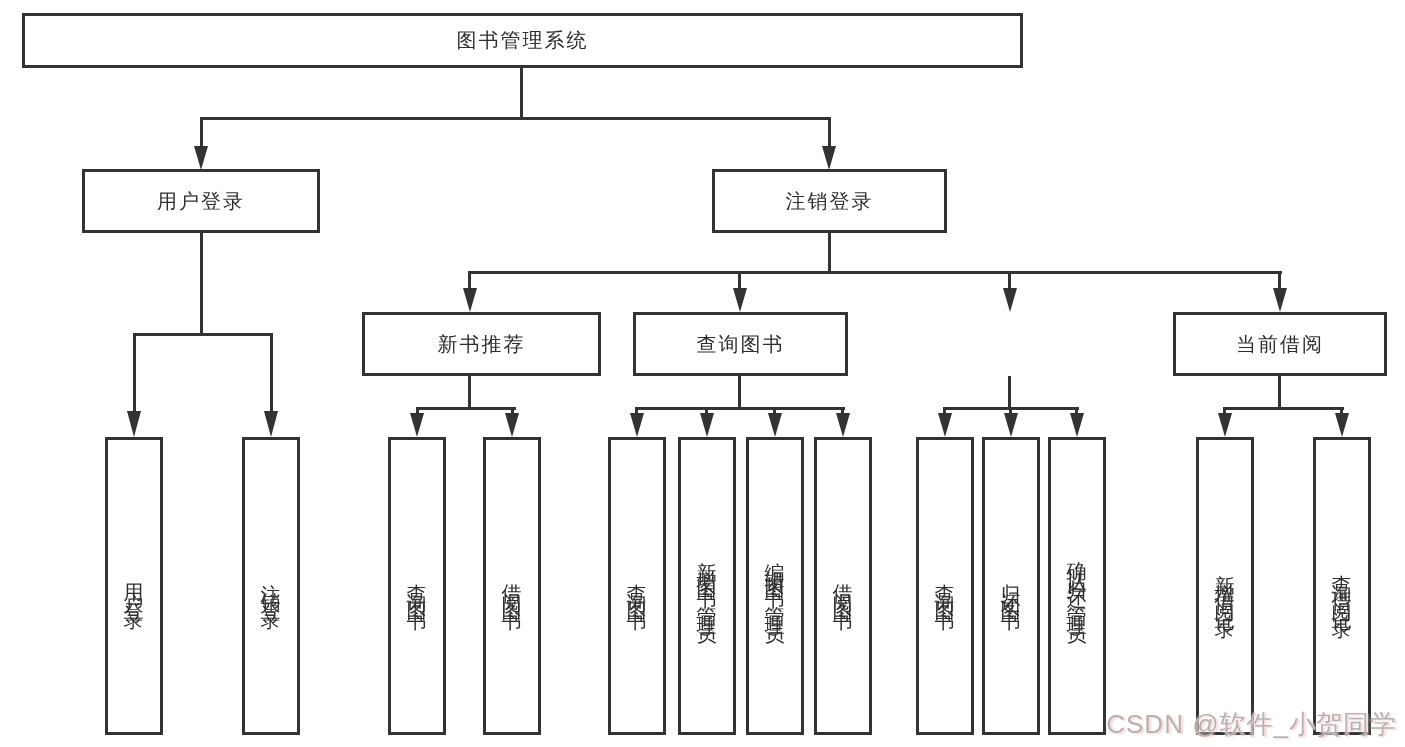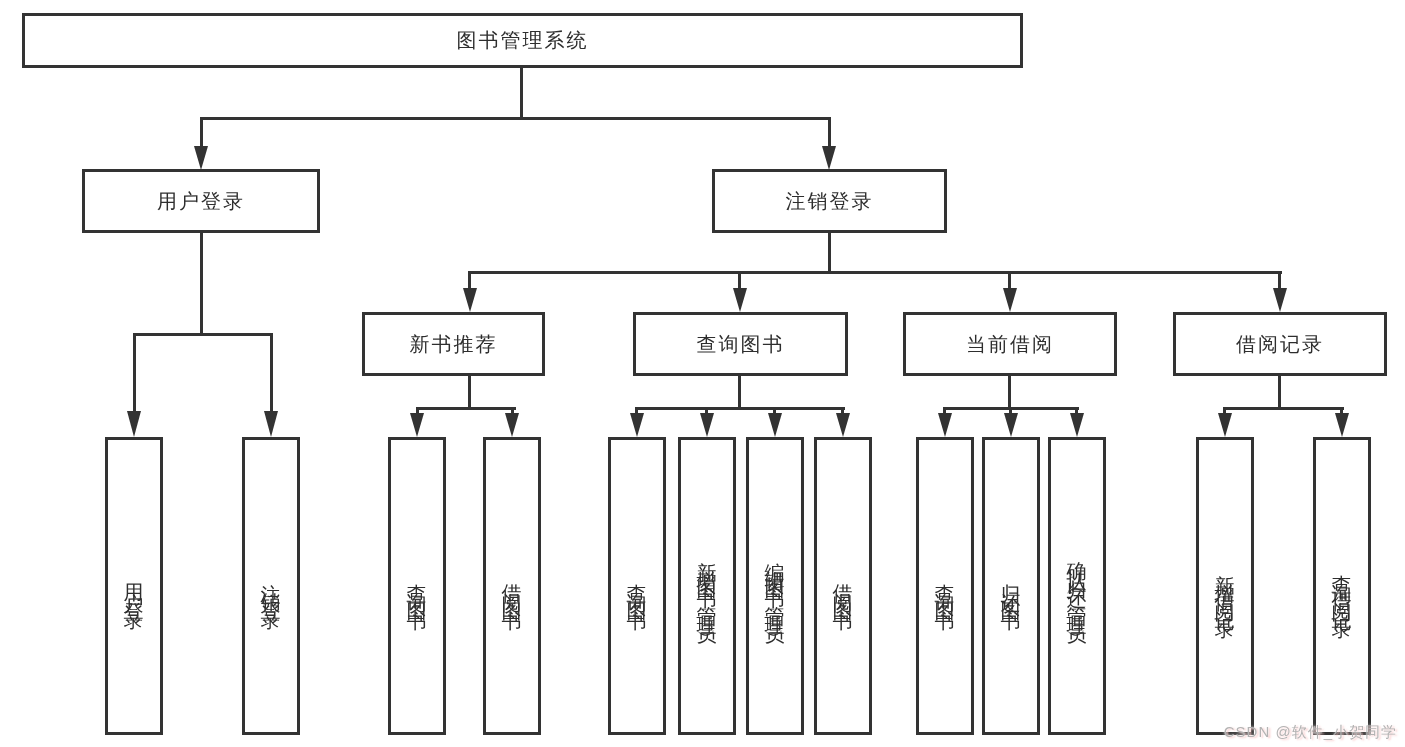--- a/index.html
+++ b/index.html
@@ -33,21 +33,21 @@
     text-orientation:mixed;
     letter-spacing:9px;
     line-height:1;
   }
   
   #n-root{left:22px;top:13px;width:1001px;height:55px;}
   
   #n-user-login{left:82px;top:169px;width:238px;height:64px;}
   #n-book-mgmt{left:712px;top:169px;width:235px;height:64px;}
   
-  #n-new-book-rec{left:362px;top:312px;width:183px;height:64px;}
+  #n-new-book-rec{left:362px;top:312px;width:239px;height:64px;}
   #n-book-borrow{left:633px;top:312px;width:215px;height:64px;}
   #n-current-borrow{left:903px;top:312px;width:214px;height:64px;}
   #n-borrow-records{left:1173px;top:312px;width:214px;height:64px;}
   
   .leaf{top:437px;width:58px;height:298px;}
   #n-leaf-user-login{left:105px;}
   #n-leaf-logout{left:242px;}
   #n-leaf-rec-query{left:388px;}
   #n-leaf-rec-borrow{left:483px;}
   #n-leaf-bb-query{left:608px;}
@@ -125,21 +125,21 @@
   #bb-a4{left:836px;top:413px;}
   #cb-a1{left:938px;top:413px;}
   #cb-a2{left:1004px;top:413px;}
   #cb-a3{left:1070px;top:413px;}
   #br-a1{left:1218px;top:413px;}
   #br-a2{left:1335px;top:413px;}
   
   .watermark{
     position:absolute;
     right:8px;bottom:5px;
-    font-size:15px;
+    font-size:26px;
     color:#b3b3b3;
     letter-spacing:1px;
     z-index:3;
     text-shadow:0 0 3px #ffffff, 2px 1px 2px rgba(248,187,187,0.85);
     white-space:nowrap;
   }
 </style>
 </head>
 <body>
 
@@ -214,25 +214,22 @@
   <div class="node" id="n-book-mgmt">
     <span>注销登录</span>
   </div>
 
   <div class="node" id="n-new-book-rec">
     <span>新书推荐</span>
   </div>
   <div class="node" id="n-book-borrow">
     <span>查询图书</span>
   </div>
-  <div class="node" id="n-current-borrow">
+  <div class="node" id="n-borrow-records">
     <span>当前借阅</span>
-  </div>
-  <div class="node" id="n-borrow-records">
-    <span>借阅记录</span>
   </div>
 
   <div class="node vnode leaf" id="n-leaf-user-login">
     <span>用户登录</span>
   </div>
   <div class="node vnode leaf" id="n-leaf-logout">
     <span>注销登录</span>
   </div>
   <div class="node vnode leaf" id="n-leaf-rec-query">
     <span>查询图书</span>

